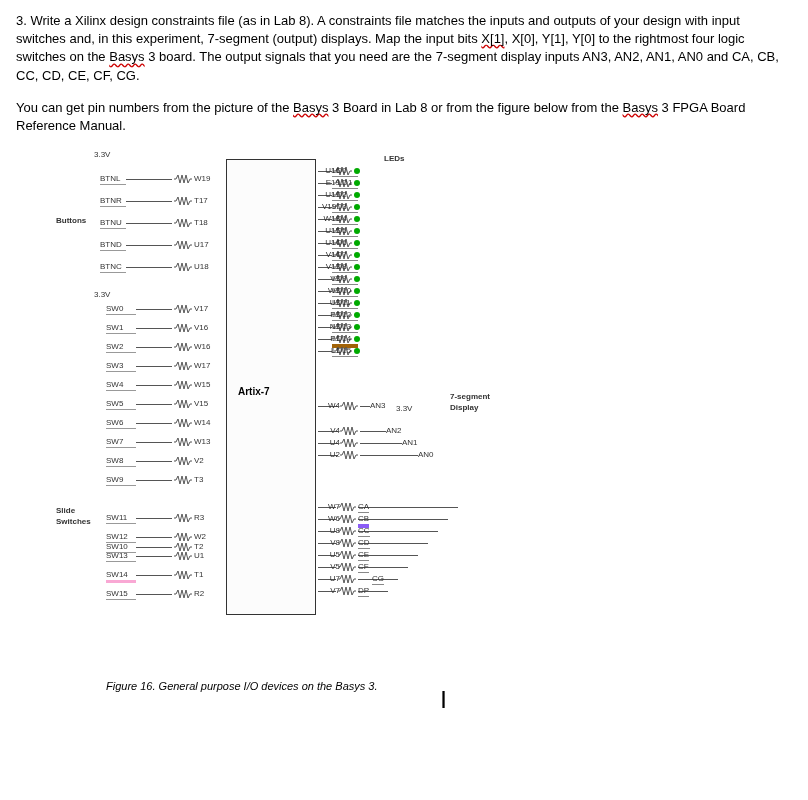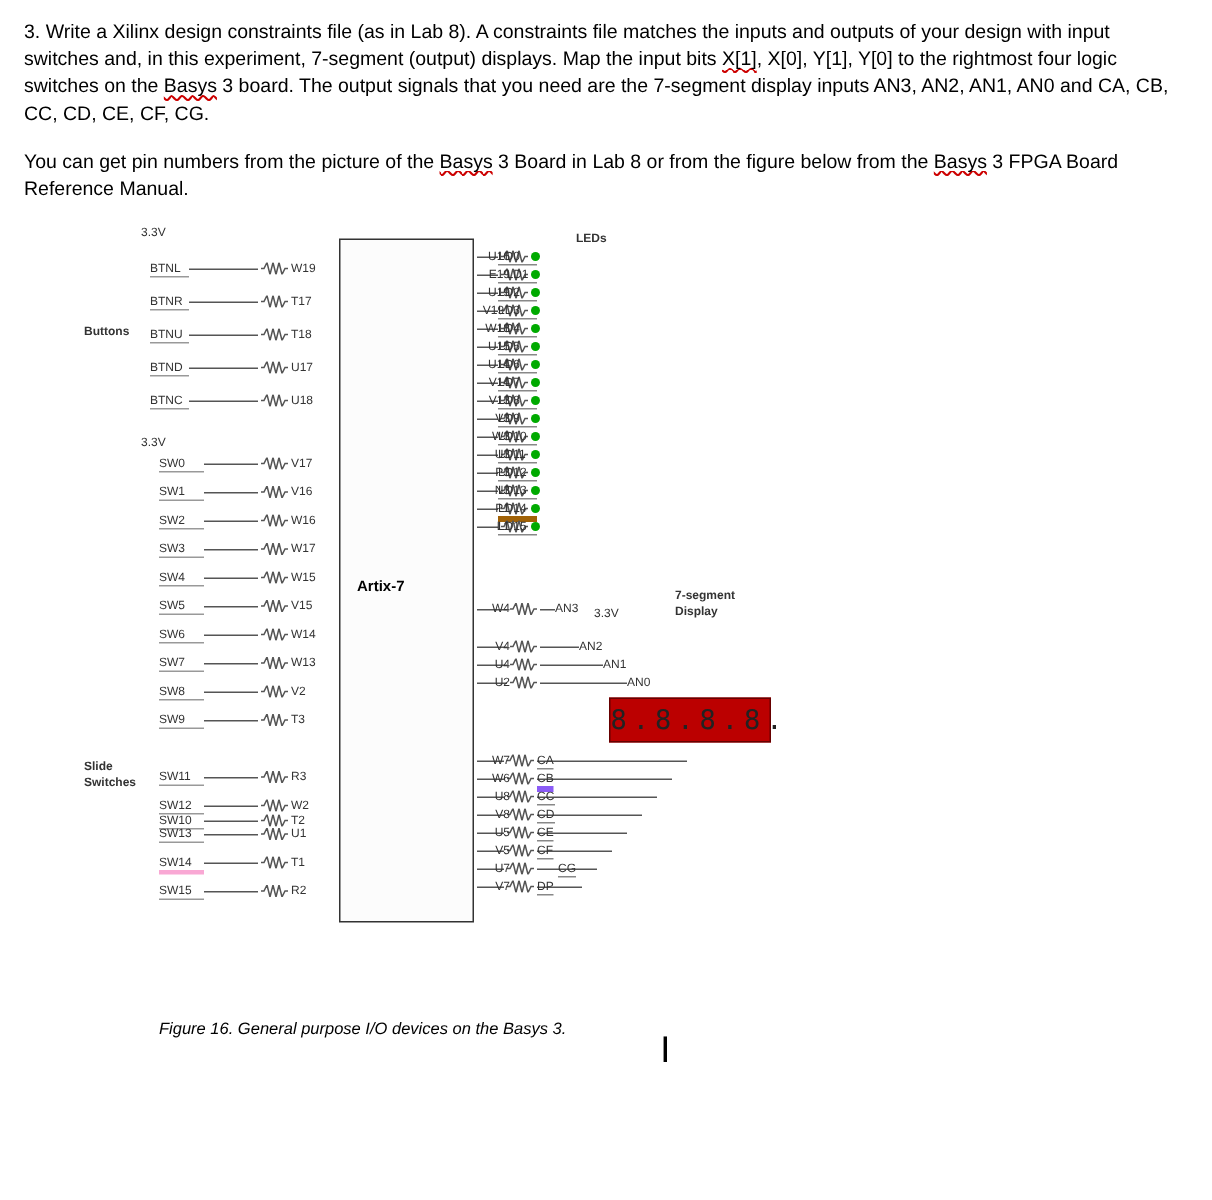--- a/index.html
+++ b/index.html
@@ -226,21 +226,20 @@
             <polyline points="0,4 2,4 4,0 6,8 8,0 10,8 12,0 14,8 16,4 18,4" stroke="#555" fill="none" stroke-width="1"></polyline>
           </svg></span><span style="display:inline-block;width:26px;border-top:1px solid #555;vertical-align:middle;"></span><span class="lbl">AN2</span></div>
       <div style="position: absolute; left: 252px; top: 288px;"><span class="lbl" style="display:inline-block;width:22px;text-align:right;">U4</span><span style="display:inline-block;width:20px;border-top:1px solid #555;vertical-align:middle;"></span><span class="resistor"><svg width="18" height="8">
             <polyline points="0,4 2,4 4,0 6,8 8,0 10,8 12,0 14,8 16,4 18,4" stroke="#555" fill="none" stroke-width="1"></polyline>
           </svg></span><span style="display:inline-block;width:42px;border-top:1px solid #555;vertical-align:middle;"></span><span class="lbl">AN1</span></div>
       <div style="position: absolute; left: 252px; top: 300px;"><span class="lbl" style="display:inline-block;width:22px;text-align:right;">U2</span><span style="display:inline-block;width:20px;border-top:1px solid #555;vertical-align:middle;"></span><span class="resistor"><svg width="18" height="8">
             <polyline points="0,4 2,4 4,0 6,8 8,0 10,8 12,0 14,8 16,4 18,4" stroke="#555" fill="none" stroke-width="1"></polyline>
           </svg></span><span style="display:inline-block;width:58px;border-top:1px solid #555;vertical-align:middle;"></span><span class="lbl">AN0</span></div>
     </div>
 
-  <div class="sevenseg">8.8.8.8.</div>
 
   <div id="segments-container">
       <div style="position: absolute; left: 252px; top: 352px;"><span class="lbl" style="display:inline-block;width:22px;text-align:right;">W7</span><span style="display:inline-block;width:18px;border-top:1px solid #555;vertical-align:middle;"></span><span class="resistor"><svg width="18" height="8">
             <polyline points="0,4 2,4 4,0 6,8 8,0 10,8 12,0 14,8 16,4 18,4" stroke="#555" fill="none" stroke-width="1"></polyline>
           </svg></span><span class="lbl" style="border-bottom:1px solid #888;">CA</span><span style="display:inline-block;width:100px;border-top:1px solid #555;vertical-align:middle;"></span></div>
       <div style="position: absolute; left: 252px; top: 364px;"><span class="lbl" style="display:inline-block;width:22px;text-align:right;">W6</span><span style="display:inline-block;width:18px;border-top:1px solid #555;vertical-align:middle;"></span><span class="resistor"><svg width="18" height="8">
             <polyline points="0,4 2,4 4,0 6,8 8,0 10,8 12,0 14,8 16,4 18,4" stroke="#555" fill="none" stroke-width="1"></polyline>
           </svg></span><span class="lbl" style="border-bottom:4px solid #8b5cf6;">CB</span><span style="display:inline-block;width:90px;border-top:1px solid #555;vertical-align:middle;"></span></div>
       <div style="position: absolute; left: 252px; top: 376px;"><span class="lbl" style="display:inline-block;width:22px;text-align:right;">U8</span><span style="display:inline-block;width:18px;border-top:1px solid #555;vertical-align:middle;"></span><span class="resistor"><svg width="18" height="8">
             <polyline points="0,4 2,4 4,0 6,8 8,0 10,8 12,0 14,8 16,4 18,4" stroke="#555" fill="none" stroke-width="1"></polyline>

